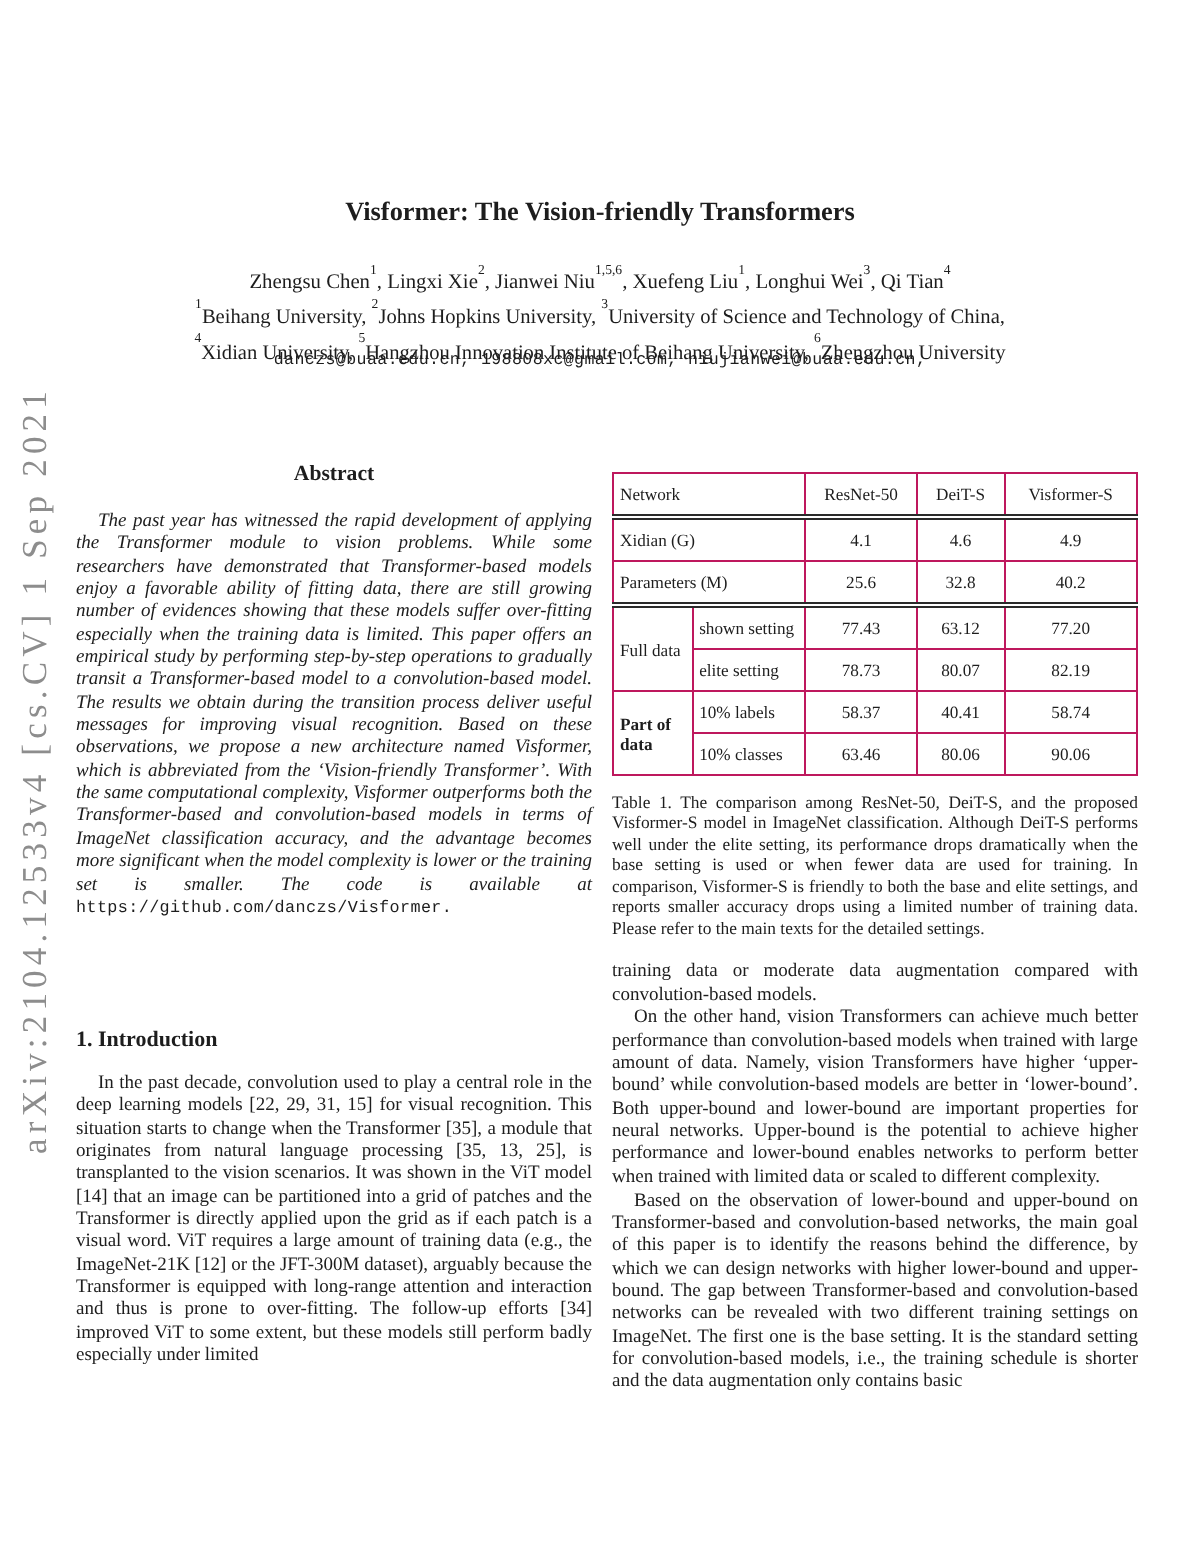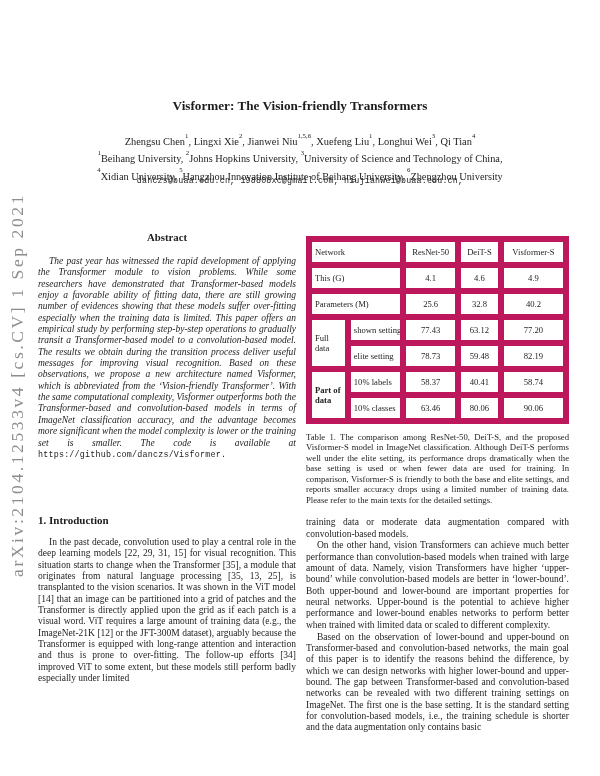--- a/index.html
+++ b/index.html
@@ -54,21 +54,21 @@
     font-size:9.5px; line-height:11.35px; text-align:justify; text-indent:11px;
   }
   .body-p.noindent { text-indent:0; }
   .body-p + .body-p { margin-top:0.5px; }
   
   table.cmp-table {
     width:100%; border-collapse:collapse; font-size:8.6px;
     table-layout:fixed;
   }
   table.cmp-table td {
-    border:6px solid #be185d; padding:5px 3px; height:11.5px;
+    border:1px solid #be185d; padding:5px 3px; height:11.5px;
     overflow:hidden; white-space:nowrap;
   }
   table.cmp-table td.lbl { text-align:left; }
   table.cmp-table td.num, table.cmp-table td.hdr { text-align:center; }
   tr.dbl td { border-bottom:3px double #2a2a2a; }
   .table-caption {
     margin-top:8px; font-size:8.7px; line-height:10.45px; text-align:justify;
   }
   .right-text { margin-top:12px; }
 </style>
@@ -114,42 +114,42 @@
         <col style="width:62px">
       </colgroup>
     <tbody>
         <tr class="dbl">
       <td class="lbl" colspan="2">Network</td>
       <td class="hdr">ResNet-50</td>
       <td class="hdr">DeiT-S</td>
       <td class="hdr">Visformer-S</td>
     </tr>
     <tr>
-      <td class="lbl" colspan="2">This (G)</td>
+      <td class="lbl" colspan="2">Xidian (G)</td>
       <td class="num">4.1</td>
       <td class="num">4.6</td>
       <td class="num">4.9</td>
     </tr>
     <tr class="dbl">
       <td class="lbl" colspan="2">Parameters (M)</td>
       <td class="num">25.6</td>
       <td class="num">32.8</td>
       <td class="num">40.2</td>
     </tr>
     <tr>
       <td class="lbl" rowspan="2" style="white-space:normal;margin-top:39px;">Full data</td>
       <td class="lbl">shown setting</td>
       <td class="num">77.43</td>
       <td class="num">63.12</td>
       <td class="num">77.20</td>
     </tr>
     <tr>
       <td class="lbl">elite setting</td>
       <td class="num">78.73</td>
-      <td class="num">59.48</td>
+      <td class="num">80.07</td>
       <td class="num">82.19</td>
     </tr>
     <tr>
       <td class="lbl" rowspan="2" style="white-space:normal;font-weight:bold;">Part of data</td>
       <td class="lbl">10% labels</td>
       <td class="num">58.37</td>
       <td class="num">40.41</td>
       <td class="num">58.74</td>
     </tr>
     <tr>

